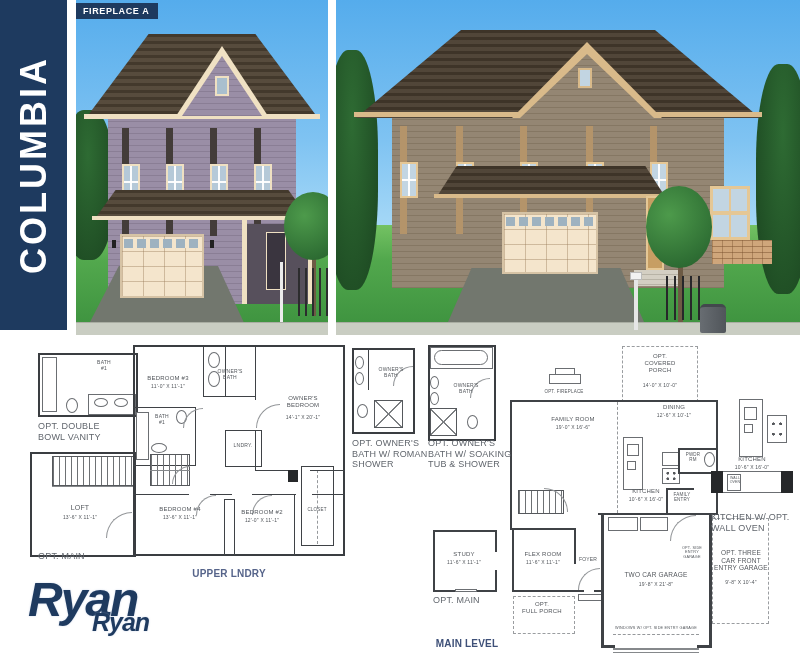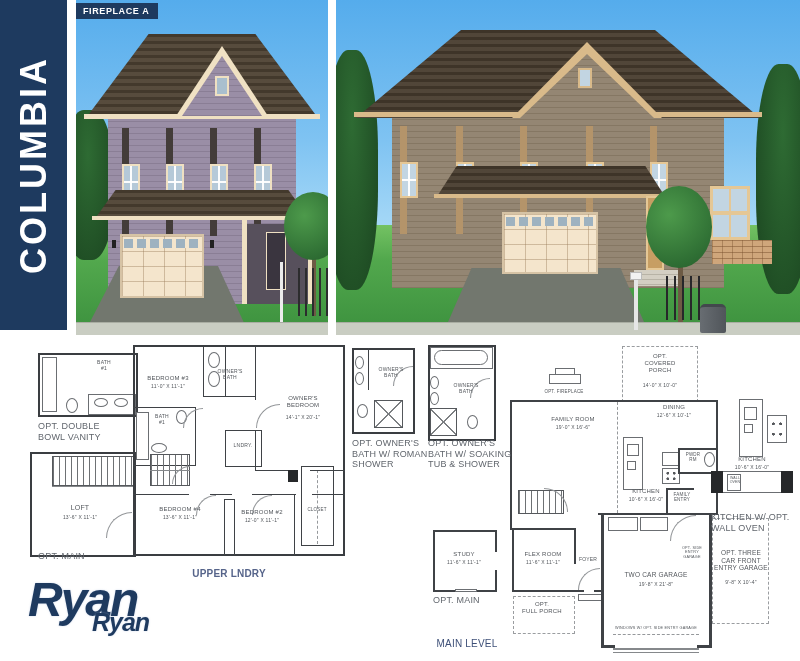--- a/index.html
+++ b/index.html
@@ -375,20 +375,20 @@
       <span class="plabel" style="left: 741px; top: 549px; font-size: 6.5px;">OPT. THREE
 CAR FRONT
 ENTRY GARAGE</span>
       <span class="plabel" style="left: 741px; top: 580px; font-size: 5px;">9'-8" X 10'-4"</span>
       <span class="plabel" style="left: 752px; top: 456px; font-size: 6px;">KITCHEN</span>
       <span class="plabel" style="left: 752px; top: 465px; font-size: 5px;">10'-6" X 16'-0"</span>
       <span class="plabel" style="left: 735px; top: 476px; font-size: 3.5px;">WALL
 OVEN</span>
       <span class="plabel left" style="left: 711px; top: 512px; font-size: 9px; color: rgb(97, 102, 109);">KITCHEN W/ OPT.
 WALL OVEN</span>
-      <span class="plabel" style="left: 467px; top: 638px; font-size: 10px; color: rgb(62, 80, 120); font-weight: normal;">MAIN LEVEL</span>
+      <span class="plabel" style="left: 467px; top: 638px; font-size: 10px; color: rgb(62, 80, 120); font-weight: bold;">MAIN LEVEL</span>
     </div>
 
   <div class="logo">
     <div class="logo-ryan">Ryan</div>
     <div class="logo-homes">Ryan</div>
   </div>
 </div>
 
 </body></html>

